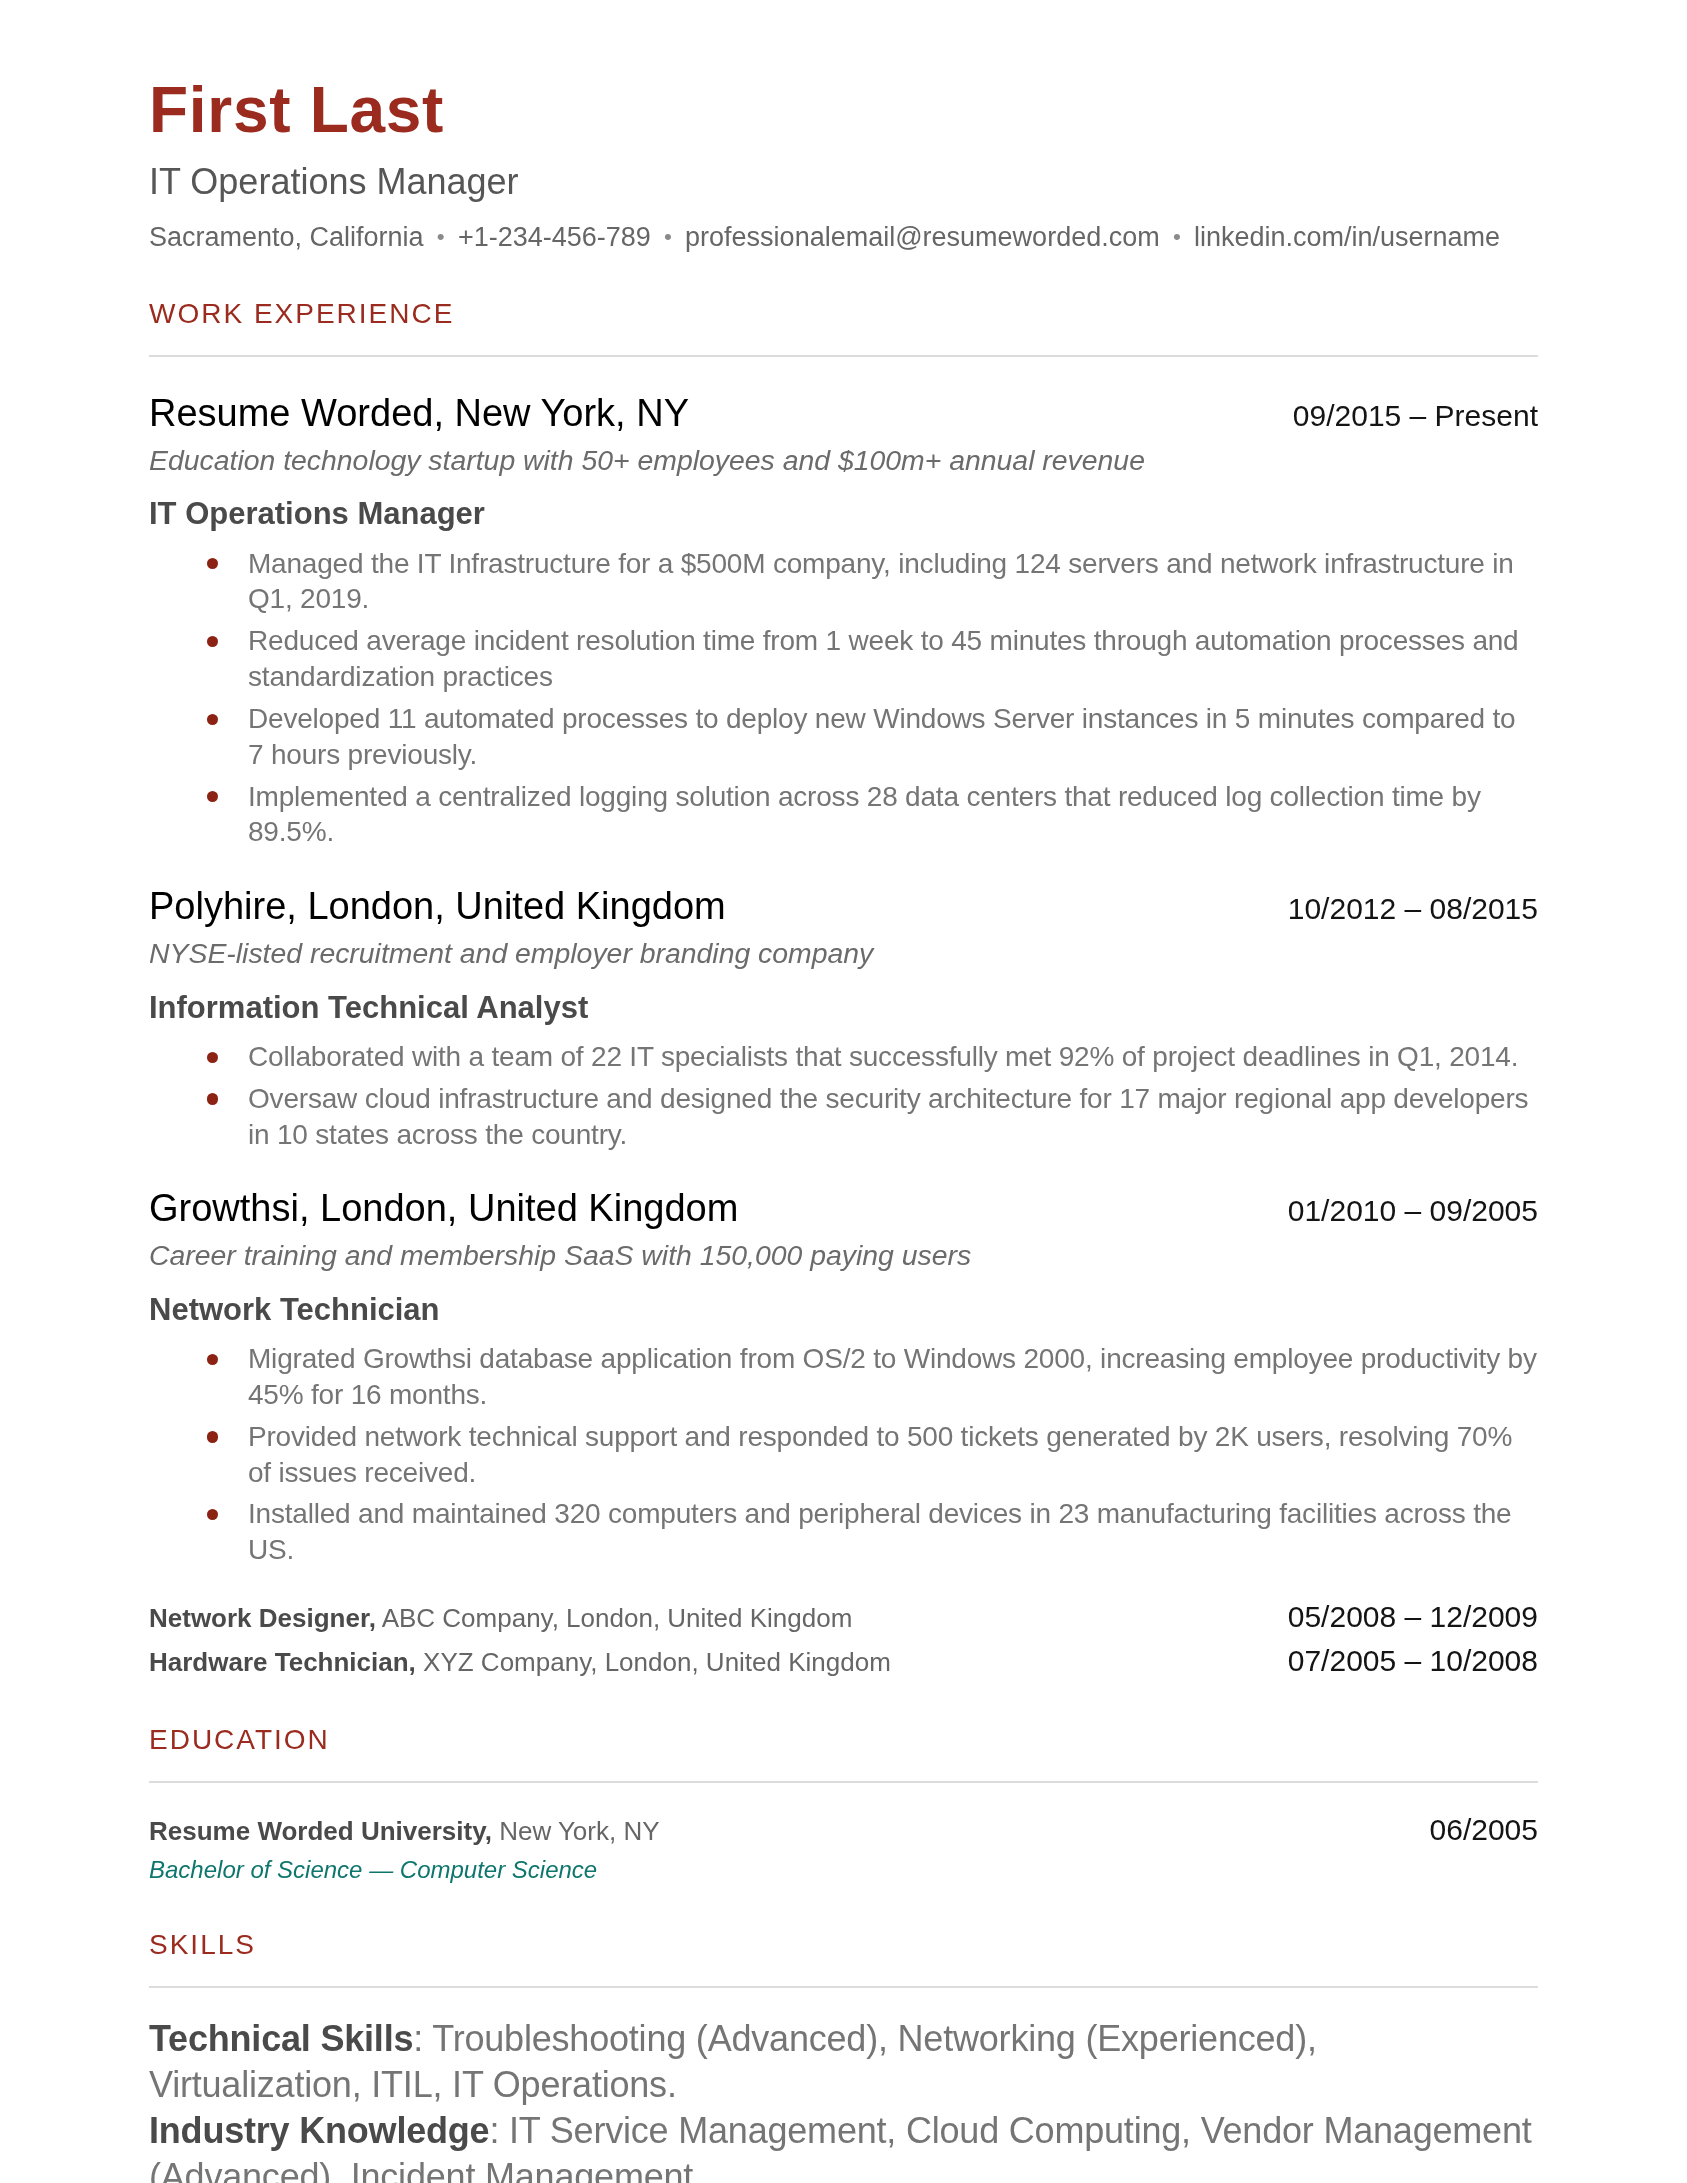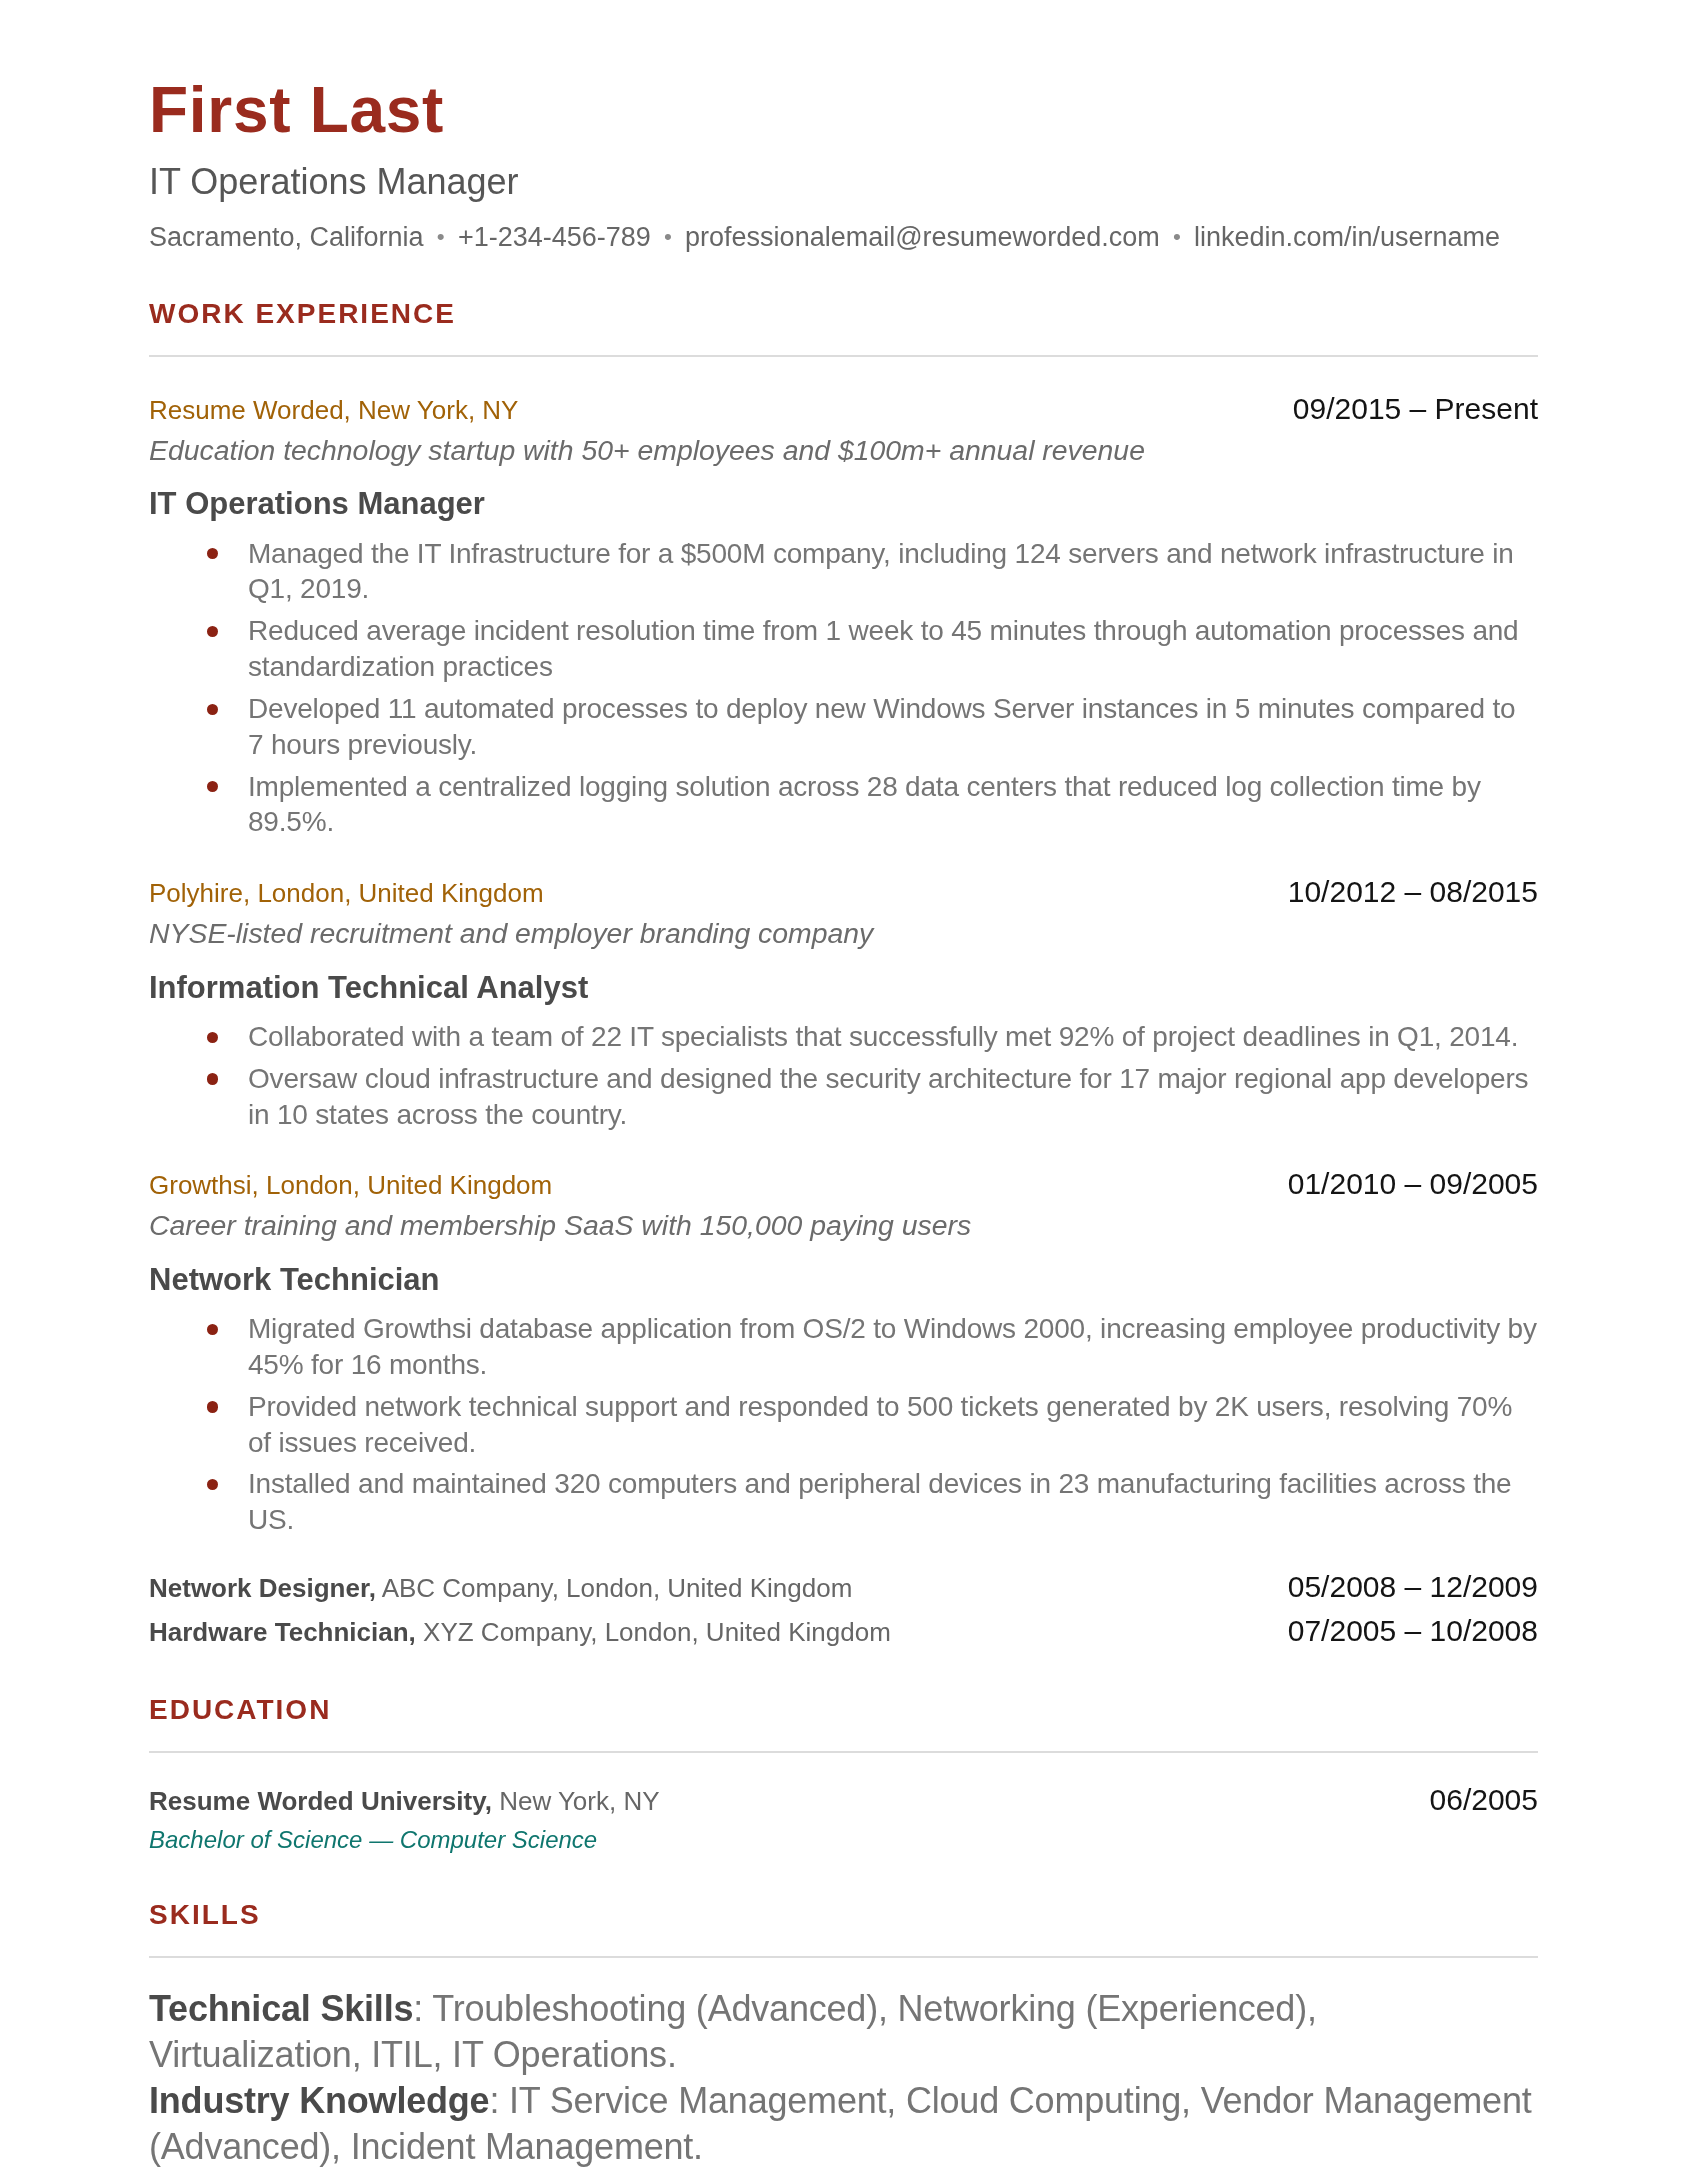--- a/index.html
+++ b/index.html
@@ -44,38 +44,38 @@
     color: #8a8a8a;
     font-size: 22.5px;
     vertical-align: 2px;
   }
 
   
   .sec-heading {
     margin: 44px 0 0 0;
     font-size: 28px;
     line-height: 1.15;
-    font-weight: 700;
+    font-weight: 400;
     letter-spacing: 2px;
     color: #9a2b1e;
   }
   .rule {
     margin-top: 25px;
     height: 2px;
     background: #dcdcdc;
   }
 
   
   .job { margin-top: 33px; }
   .row {
     display: flex;
     justify-content: space-between;
     align-items: baseline;
   }
-  .company { font-size: 26px; line-height: 1.25; color: #a16207; }
+  .company { font-size: 38px; line-height: 1.25; color: #000000; }
   .dates {
     font-size: 30px; line-height: 1.25;
     color: #141414; font-weight: 400;
     white-space: nowrap;
     padding-left: 26.5px;
   }
   .desc {
     margin-top: 5.3px;
     font-size: 28.4px; line-height: 1.25;
     font-style: italic;

